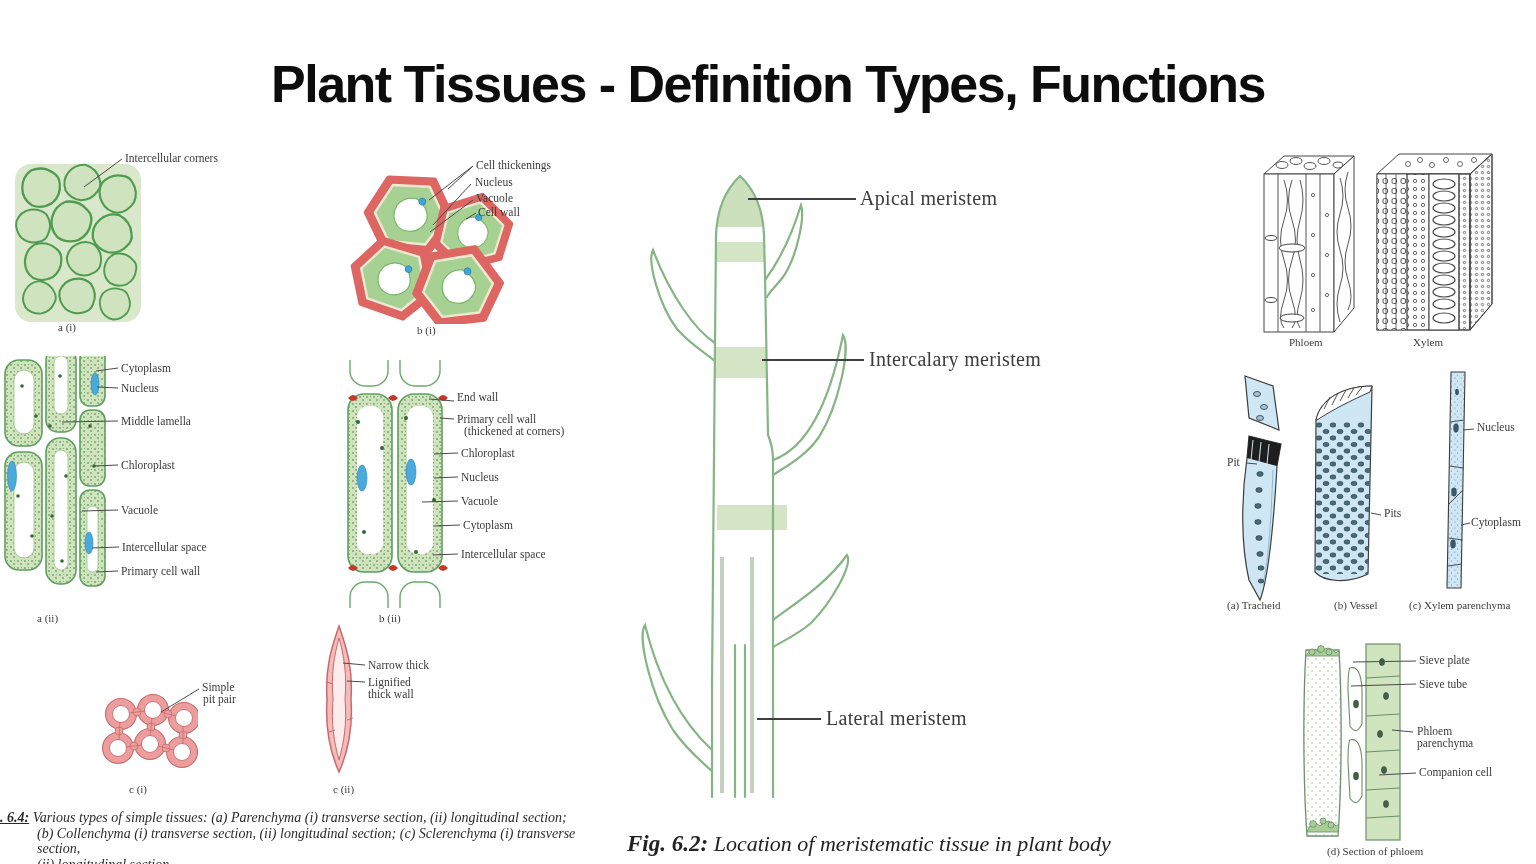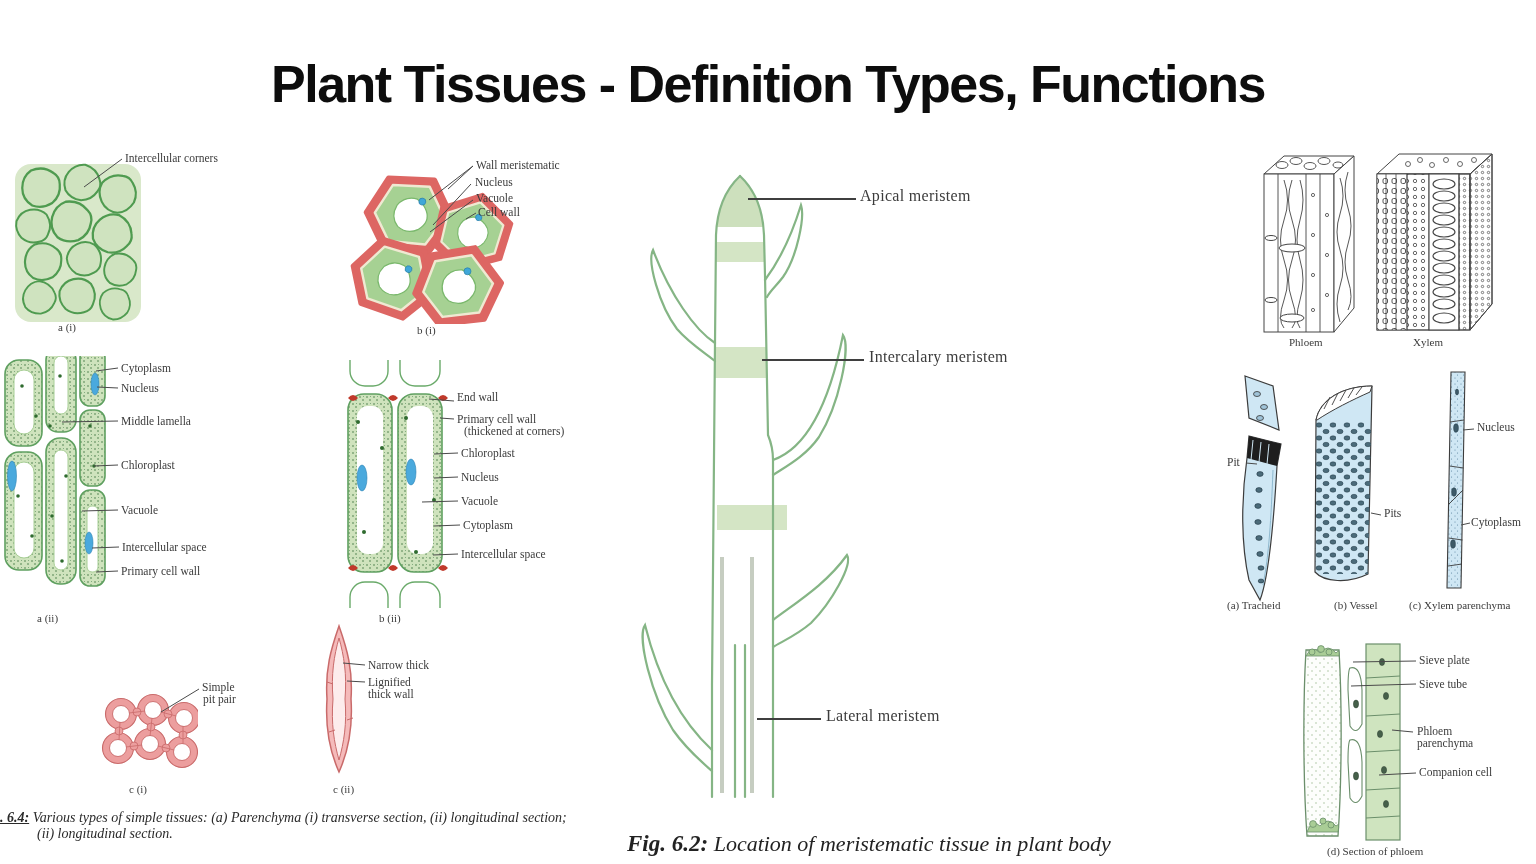--- a/index.html
+++ b/index.html
@@ -3,21 +3,21 @@
 <meta charset="utf-8">
 <style>
   html,body{margin:0;padding:0;}
   body{width:1536px;height:864px;position:relative;background:#ffffff;overflow:hidden;
        font-family:"Liberation Serif","DejaVu Serif",serif;}
   .page-title{position:absolute;top:22px;left:0;width:1536px;text-align:center;
       font-family:"Liberation Sans","DejaVu Sans",sans-serif;font-weight:800;
       font-size:52px;letter-spacing:-1.5px;color:#0d0d0d;margin-top:32px;}
   .lbl{position:absolute;font-size:11.5px;color:#3b3b3b;white-space:nowrap;line-height:13px;}
   .cap{position:absolute;font-size:11px;color:#3b3b3b;white-space:nowrap;}
-  .mlbl{position:absolute;font-size:16px;color:#3c3c3c;white-space:nowrap;letter-spacing:.3px;}
+  .mlbl{position:absolute;font-size:20px;color:#3c3c3c;white-space:nowrap;letter-spacing:.3px;}
   .art{position:absolute;}
   .overlay{position:absolute;left:0;top:0;pointer-events:none;}
   .fig64cap{position:absolute;left:0;top:810px;width:612px;font-size:14px;font-style:italic;
       color:#2a2a2a;line-height:15.5px;}
   .fig64cap .b{font-weight:bold;text-decoration:underline;}
   .fig64cap .indent{margin-left:37px;}
   .fig62cap{position:absolute;left:627px;top:831px;font-size:22px;font-style:italic;color:#222;}
   .fig62cap .b{font-weight:bold;font-size:23px;}
 </style>
 </head>
@@ -470,21 +470,21 @@
   <g stroke="#3f3f3f" stroke-width="1.8">
     <line x1="748" y1="199" x2="856" y2="199"></line>
     <line x1="762" y1="360" x2="864" y2="360"></line>
     <line x1="757" y1="719" x2="821" y2="719"></line>
   </g>
 </svg>
 
 <span class="lbl" style="left:125px;top:152px">Intercellular corners</span>
 <span class="cap" style="left:58px;top:321px">a (i)</span>
 
-<span class="lbl" style="left:476px;top:159px">Wall meristematic</span>
+<span class="lbl" style="left:476px;top:159px">Cell thickenings</span>
 <span class="lbl" style="left:475px;top:176px">Nucleus</span>
 <span class="lbl" style="left:476px;top:192px">Vacuole</span>
 <span class="lbl" style="left:478px;top:206px">Cell wall</span>
 <span class="cap" style="left:417px;top:324px">b (i)</span>
 
 <span class="lbl" style="left:121px;top:362px">Cytoplasm</span>
 <span class="lbl" style="left:121px;top:382px">Nucleus</span>
 <span class="lbl" style="left:121px;top:415px">Middle lamella</span>
 <span class="lbl" style="left:121px;top:459px">Chloroplast</span>
 <span class="lbl" style="left:121px;top:504px">Vacuole</span>
@@ -507,20 +507,21 @@
 <span class="cap" style="left:129px;top:783px">c (i)</span>
 
 <span class="lbl" style="left:368px;top:659px">Narrow thick</span>
 <span class="lbl" style="left:368px;top:676px">Lignified</span>
 <span class="lbl" style="left:368px;top:688px">thick wall</span>
 <span class="cap" style="left:333px;top:783px">c (ii)</span>
 
 <div class="fig64cap">
   <div><span class="b">. 6.4:</span>
        <span>Various types of simple tissues: (a) Parenchyma (i) transverse section, (ii) longitudinal section;</span></div>
+  <div class="indent">(b) Collenchyma (i) transverse section, (ii) longitudinal section; (c) Sclerenchyma (i) transverse section,</div>
   <div class="indent">(ii) longitudinal section.</div>
 </div>
 
 <span class="mlbl" style="left:860px;top:187px">Apical meristem</span>
 <span class="mlbl" style="left:869px;top:348px">Intercalary meristem</span>
 <span class="mlbl" style="left:826px;top:707px">Lateral meristem</span>
 <div class="fig62cap">
   <span class="b">Fig. 6.2:</span><span> Location of meristematic tissue in plant body</span>
 </div>
 

